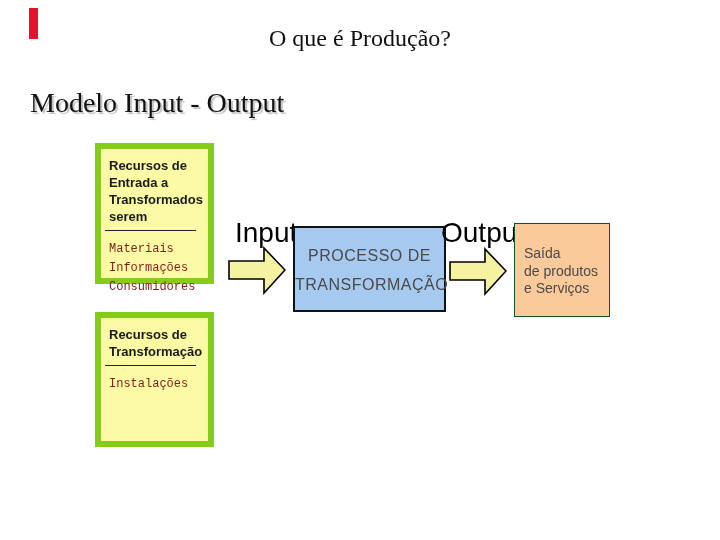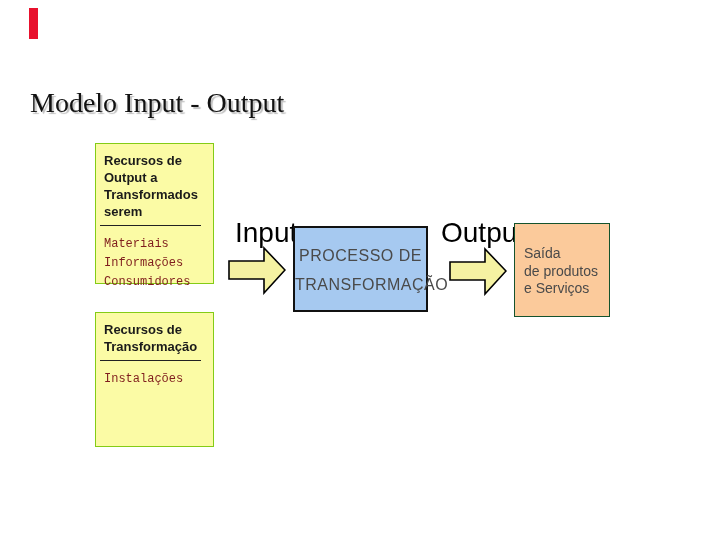--- a/index.html
+++ b/index.html
@@ -29,21 +29,21 @@
   .subtitle {
     position: absolute; left: 30px; top: 87px;
     font-family: "Liberation Serif", serif;
     font-size: 28px; color: #111111;
     text-shadow: 2px 2px 1px #bfbfbf;
   }
 
   .resource-box {
     position: absolute; left: 95px; width: 119px;
     background: #fbfba5;
-    border: 1px solid #84cc16;
+    border: 6px solid #84cc16;
     padding: 8px 6px 18px 8px;
   }
   .resource-box.box1 { top: 143px; height: 141px; }
   .resource-box.box2 { top: 312px; height: 135px; }
 
   .resource-title span {
     display: block;
     font-weight: bold;
     font-size: 13px; line-height: 17px;
     color: #1a1a1a;
@@ -66,21 +66,21 @@
   }
   .flow-label.input  { left: 235px; top: 217px; }
   .flow-label.output { left: 441px; top: 217px; }
 
   .flow-arrow { position: absolute; width: 58px; height: 49px; }
   .flow-arrow.a1 { left: 228px; top: 246px; }
   .flow-arrow.a2 { left: 449px; top: 247px; }
 
   .process-box {
     position: absolute; left: 293px; top: 226px;
-    width: 135px; height: 86px;
+    width: 153px; height: 86px;
     background: #a6c9f0;
     border: 2px solid #111111;
     padding-top: 13px;
     text-align: center;
   }
   .process-box span {
     display: block;
     font-size: 16px; line-height: 29px;
     letter-spacing: 0.5px;
     color: #4a4a4a;
@@ -99,27 +99,28 @@
     color: #4a4a4a;
   }
 </style>
 </head>
 <body>
 
 <div class="slide">
 
   <div class="accent-bar"></div>
 
+  <div class="title">O que é Produção?</div>
 
   <div class="subtitle">Modelo Input - Output</div>
 
   <div class="resource-box box1">
     <div class="resource-title">
       <span>Recursos de</span>
-      <span>Output a</span>
+      <span>Entrada a</span>
       <span>Transformados</span>
       <span>serem</span>
     </div>
     <hr class="divider">
     <div class="resource-items">
       <span>Materiais</span>
       <span>Informações</span>
       <span>Consumidores</span>
     </div>
   </div>

